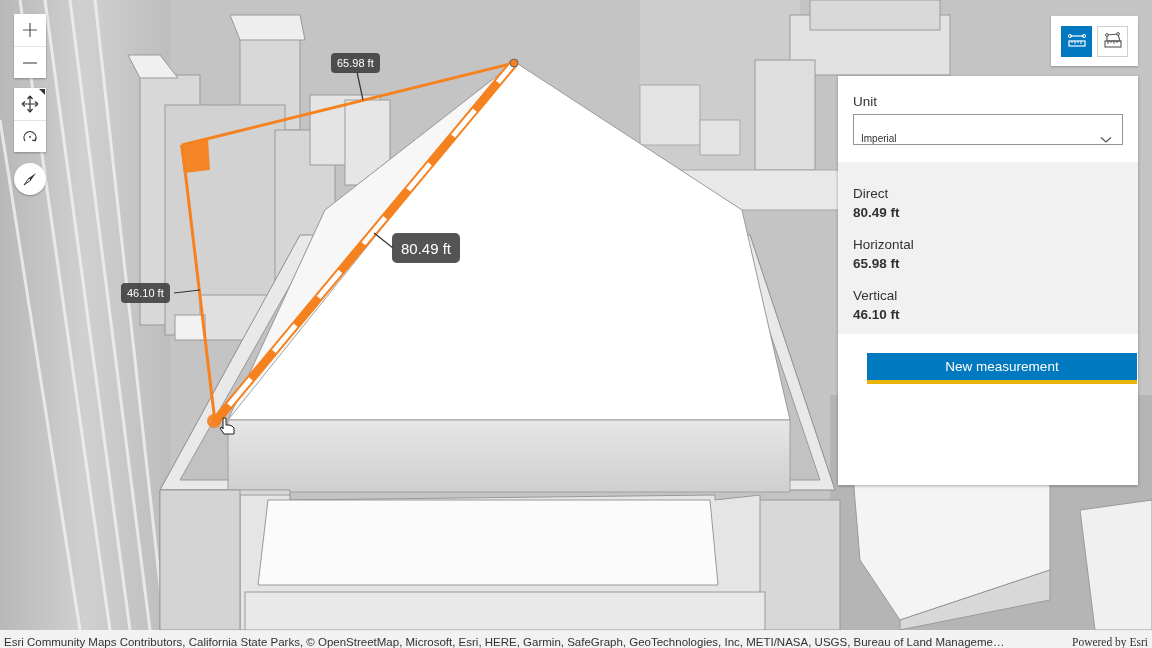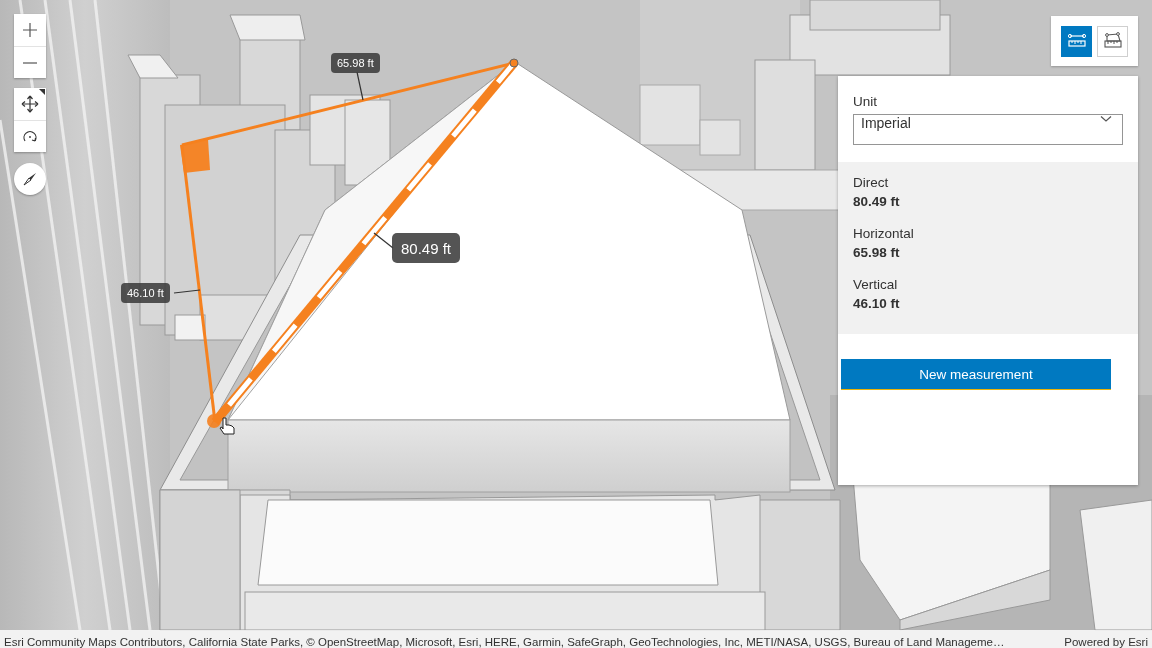--- a/index.html
+++ b/index.html
@@ -16,35 +16,35 @@
 
   
   .tool-toggle { position: absolute; left: 1051px; top: 16px; width: 87px; height: 50px; background: #fff; box-shadow: 0 1px 2px rgba(0,0,0,0.25); display: flex; align-items: center; padding-left: 10px; gap: 5px; }
   .tool-btn { width: 31px; height: 31px; display: flex; align-items: center; justify-content: center; cursor: pointer; border: 1px solid #cfcfcf; background: #fff; }
   .tool-btn.active { background: #0079c1; border-color: #0079c1; }
 
   
   .panel { position: absolute; left: 838px; top: 76px; width: 300px; height: 409px; background: #fff; box-shadow: 0 1px 3px rgba(0,0,0,0.3); }
   .panel .unit-section { padding: 18px 15px 0 15px; height: 86px; }
   .unit-label { font-size: 13.5px; color: #323232; display: block; margin-bottom: 5px; }
-  .unit-select { width: 270px; height: 31px; border: 1px solid #959595; background: #fff; display: flex; align-items: flex-start; justify-content: space-between; padding: 0 10px 0 7px; font-size: 14px; color: #323232; cursor: pointer; }
+  .unit-select { width: 270px; height: 31px; border: 1px solid #959595; background: #fff; display: flex; align-items: flex-end; justify-content: space-between; padding: 0 10px 0 7px; font-size: 10px; color: #323232; cursor: pointer; }
   .results { background: #f1f1f1; padding: 12px 15px 0 15px; height: 172px; }
-  .res-label { font-size: 13.5px; color: #323232; line-height: 18px; }
+  .res-label { font-size: 13.5px; color: #323232; line-height: 18px; margin-top: 11px; }
   .res-value { font-size: 13.5px; color: #323232; font-weight: bold; line-height: 20px; margin-bottom: 13px; }
-  .new-btn { position: absolute; left: 3px; top: 277px; width: 270px; height: 31px; background: #0079c1; color: #fff; font-size: 13.5px; display: flex; align-items: center; justify-content: center; cursor: pointer; border-bottom: 1px solid #eab308; margin-top: 6px; }
+  .new-btn { position: absolute; left: 29px; top: 277px; width: 270px; height: 31px; background: #0079c1; color: #fff; font-size: 13.5px; display: flex; align-items: center; justify-content: center; cursor: pointer; border-bottom: 4px solid #eab308; }
 
   
   .m-label { position: absolute; background: rgba(60,60,60,0.88); color: #fff; border-radius: 4px; display: flex; align-items: center; justify-content: center; white-space: nowrap; }
   .m-label.small { font-size: 11px; height: 20px; padding: 0 6px; }
   .m-label.big { font-size: 15px; height: 30px; padding: 0 9px; border-radius: 5px; }
 
   
   .attribution { position: absolute; left: 0; bottom: 0; width: 1152px; height: 18px; background: rgba(255,255,255,0.78); font-size: 11.5px; color: #323232; display: flex; align-items: flex-end; padding: 0 4px; }
   .attribution .attr-text { flex: 1; white-space: nowrap; overflow: hidden; text-overflow: ellipsis; }
-  .attribution .powered { margin-left: 14px; white-space: nowrap; }
+  .attribution .powered { margin-left: 14px; white-space: nowrap; font-family: Liberation Serif, serif; }
 </style>
 </head>
 <body>
 
 <div id="view">
 
   <svg id="scene" viewBox="0 0 1152 648" xmlns="http://www.w3.org/2000/svg">
     <defs>
       <linearGradient id="wallGrad" x1="0" y1="0" x2="0" y2="1">
         <stop offset="0" stop-color="#e6e6e6"></stop>

